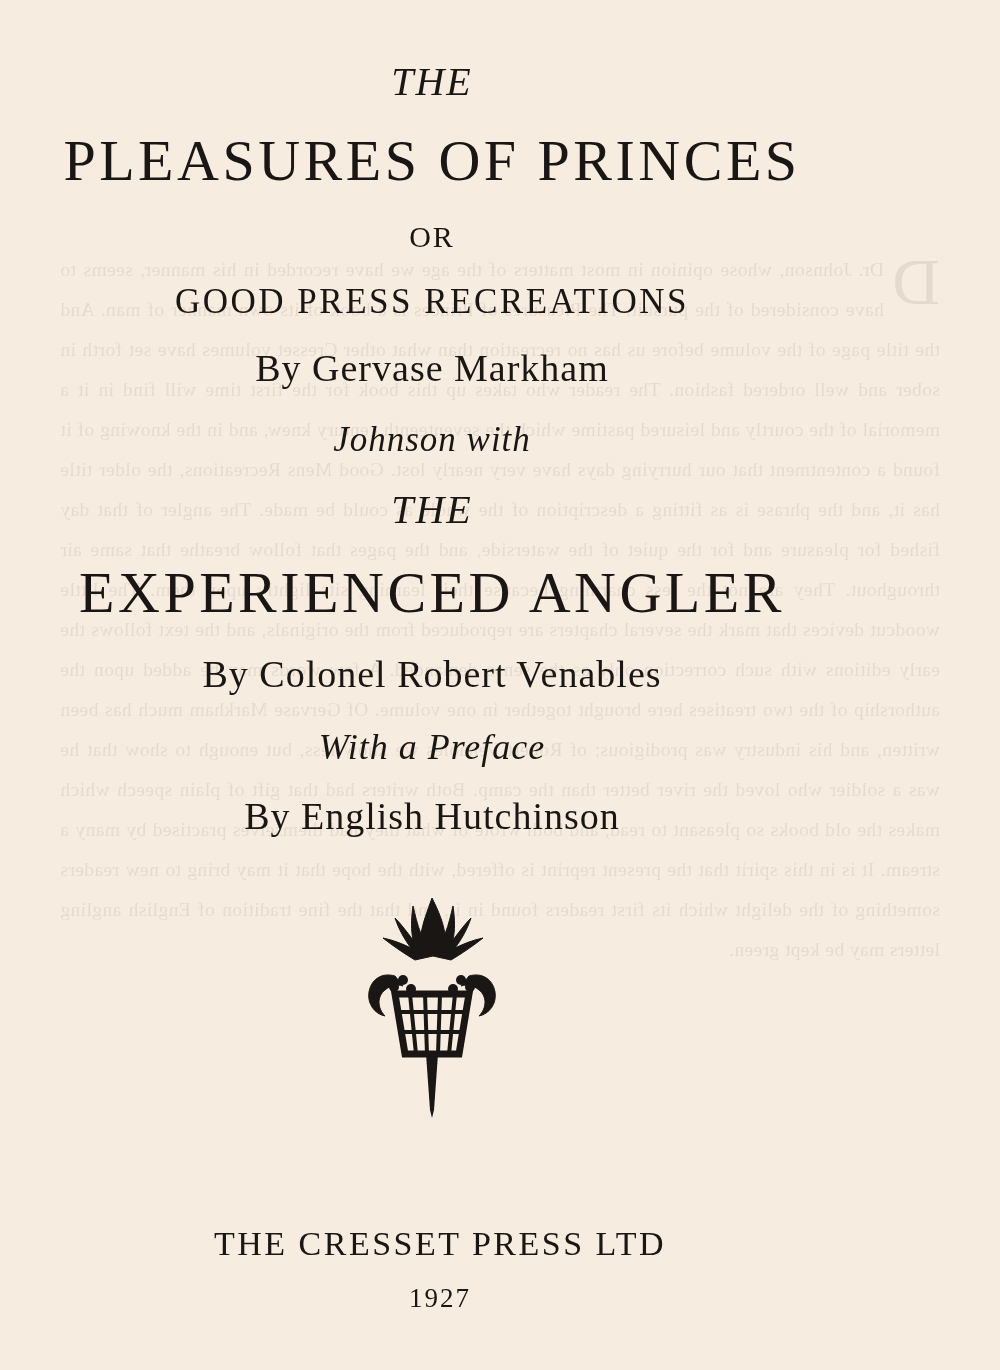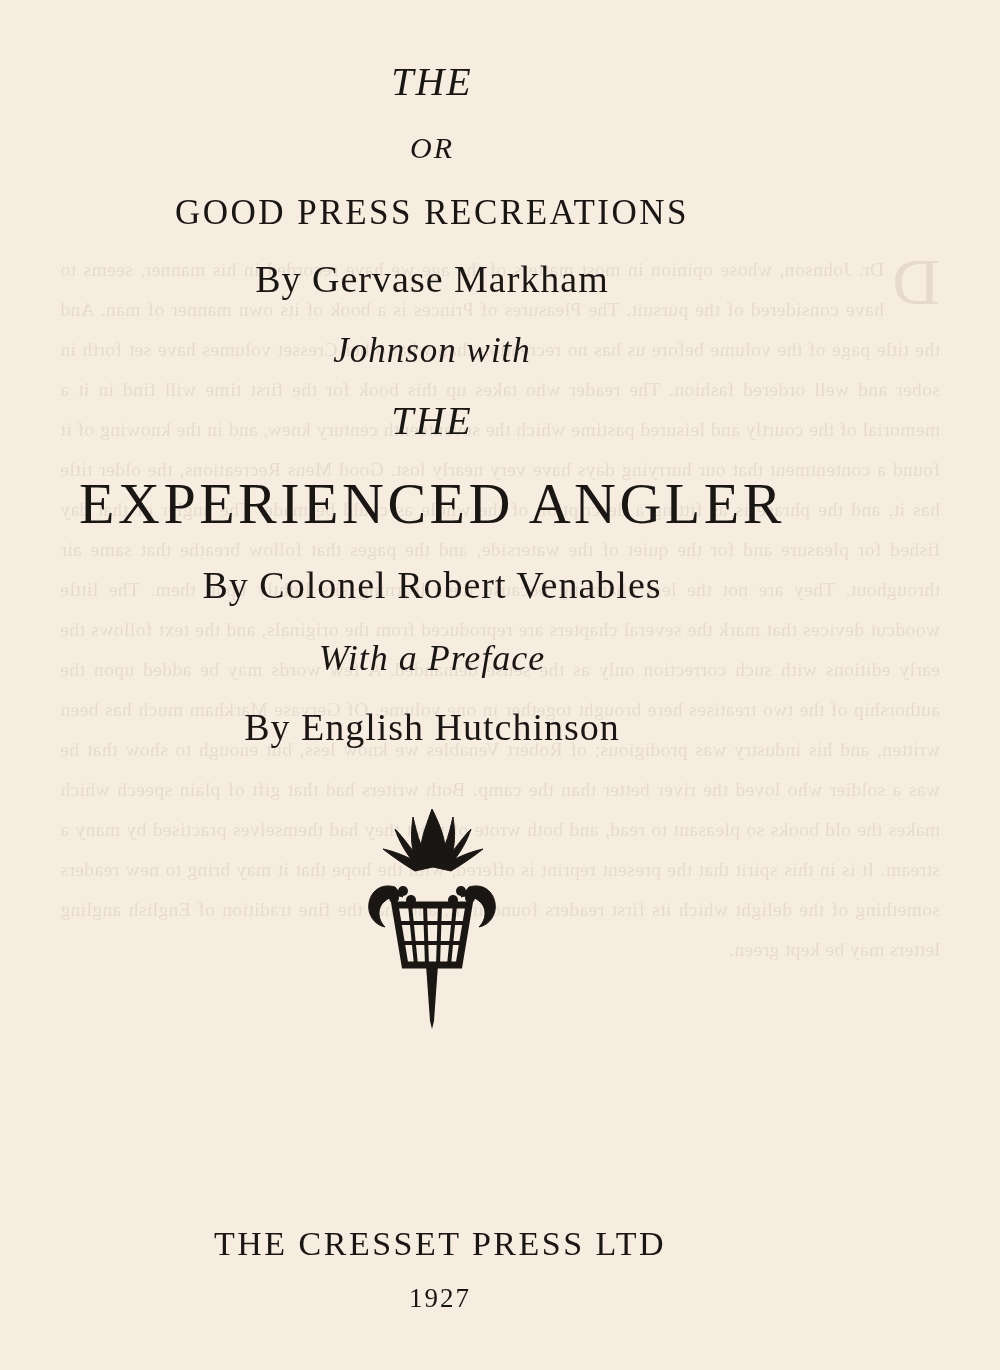--- a/index.html
+++ b/index.html
@@ -59,21 +59,20 @@
     letter-spacing: 2px;
     margin-top: 22px;
   }
   .l-title1 {
     font-size: 58px;
     letter-spacing: 3.5px;
     margin-top: 22px;
     font-weight: normal;
   }
   .l-or {
-    font-style: italic;
     font-size: 30px;
     letter-spacing: 2px;
     margin-top: 26px;
   }
   .l-sub {
     font-size: 35px;
     letter-spacing: 2.5px;
     margin-top: 28px;
   }
   .l-author1 {
@@ -151,20 +150,21 @@
 <body>
 
 <div class="bleed-through">
   <span class="dropcap">D</span><span>Dr. Johnson, whose opinion in most matters of the age we have recorded in his manner, seems to have considered of the pursuit. The Pleasures of Princes is a book of its own manner of man. And the title page of the volume before us has no recreation than what other Cresset volumes have set forth in sober and well ordered fashion. The reader who takes up this book for the first time will find in it a memorial of the courtly and leisured pastime which the seventeenth century knew, and in the knowing of it found a contentment that our hurrying days have very nearly lost. Good Mens Recreations, the older title has it, and the phrase is as fitting a description of the whole as could be made. The angler of that day fished for pleasure and for the quiet of the waterside, and the pages that follow breathe that same air throughout. They are not the less charming because their learning sits lightly upon them. The little woodcut devices that mark the several chapters are reproduced from the originals, and the text follows the early editions with such correction only as the sense demanded. A few words may be added upon the authorship of the two treatises here brought together in one volume. Of Gervase Markham much has been written, and his industry was prodigious; of Robert Venables we know less, but enough to show that he was a soldier who loved the river better than the camp. Both writers had that gift of plain speech which makes the old books so pleasant to read, and both wrote of what they had themselves practised by many a stream. It is in this spirit that the present reprint is offered, with the hope that it may bring to new readers something of the delight which its first readers found in it, and that the fine tradition of English angling letters may be kept green.</span>
 </div>
 
 <div class="page">
 
   <div class="line l-the1">THE</div>
 
+  <div class="line l-title1">PLEASURES OF PRINCES</div>
 
   <div class="line l-or">OR</div>
 
   <div class="line l-sub">GOOD PRESS RECREATIONS</div>
 
   <div class="line l-author1">By Gervase Markham</div>
 
   <div class="line l-together">Johnson with</div>
 
   <div class="line l-the2">THE</div>

